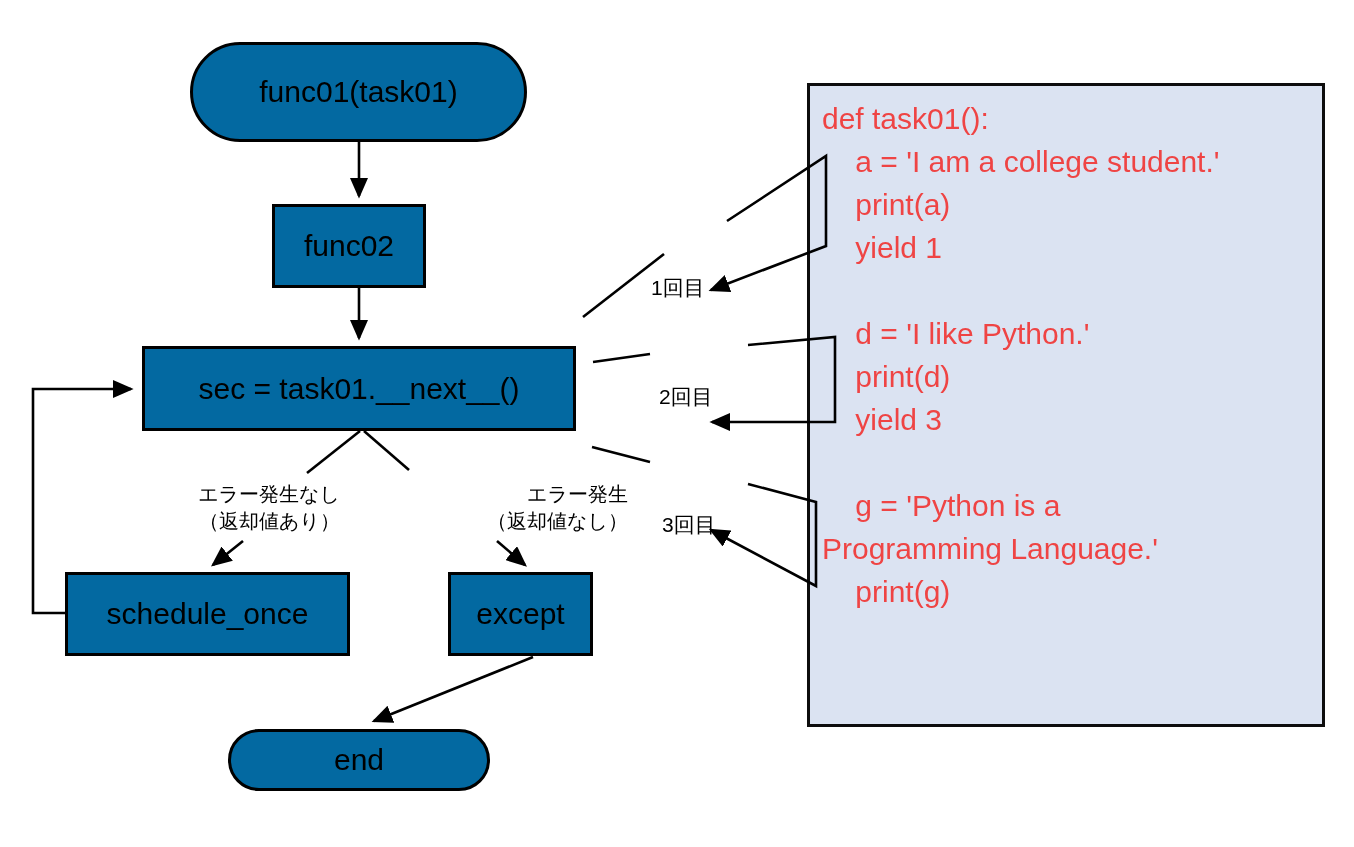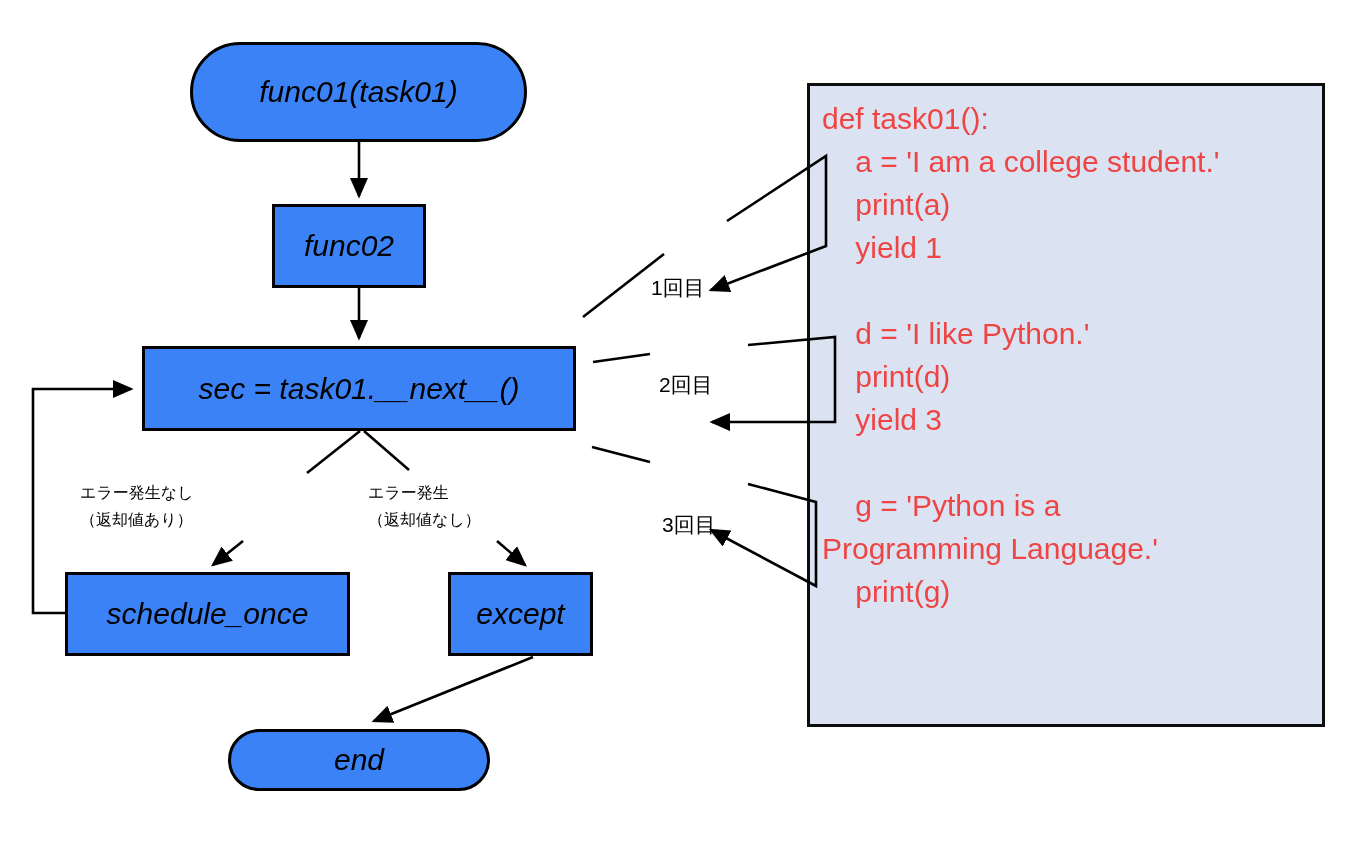--- a/index.html
+++ b/index.html
@@ -14,40 +14,40 @@
   }
   .code-lines{
     position:absolute;left:822px;top:97px;z-index:0;
     font-size:30px;line-height:43px;color:#ef4444;
   }
   .code-line{white-space:pre;height:43px;}
   
   .wires{position:absolute;left:0;top:0;z-index:1;}
   
   .node{
-    position:absolute;box-sizing:border-box;background:#3b82f6;border:3px solid #000;
+    position:absolute;box-sizing:border-box;background:#0369a1;border:3px solid #000;
     display:flex;align-items:center;justify-content:center;
-    font-size:30px;z-index:2;text-align:center;font-style:italic;
+    font-size:30px;z-index:2;text-align:center;
   }
   .terminator{border-radius:52px;}
   .n-start{left:190px;top:42px;width:337px;height:100px;}
   .n-func02{left:272px;top:204px;width:154px;height:84px;}
   .n-next{left:142px;top:346px;width:434px;height:85px;}
   .n-schedule{left:65px;top:572px;width:285px;height:84px;}
   .n-except{left:448px;top:572px;width:145px;height:84px;}
   .n-end{left:228px;top:729px;width:262px;height:62px;border-radius:40px;}
   
   .branch-label{
-    position:absolute;width:260px;text-align:left;font-size:16px;line-height:27px;z-index:2;font-family:Liberation Mono, monospace;
+    position:absolute;width:260px;text-align:right;font-size:20px;line-height:27px;z-index:2;
   }
   .bl-left{left:80px;top:481px;}
   .bl-right{left:368px;top:481px;}
   .call-label{position:absolute;font-size:21px;z-index:2;white-space:nowrap;margin-top:47px;}
   .cl-1{left:651px;top:227px;}
-  .cl-2{left:659px;top:324px;text-align:center;}
+  .cl-2{left:659px;top:336px;text-align:center;}
   .cl-3{left:662px;top:464px;text-align:right;}
 </style>
 </head>
 <body>
 
 <div class="stage">
 
   <div class="code-panel"></div>
   <div class="code-lines">
     <div class="code-line">def task01():</div>

